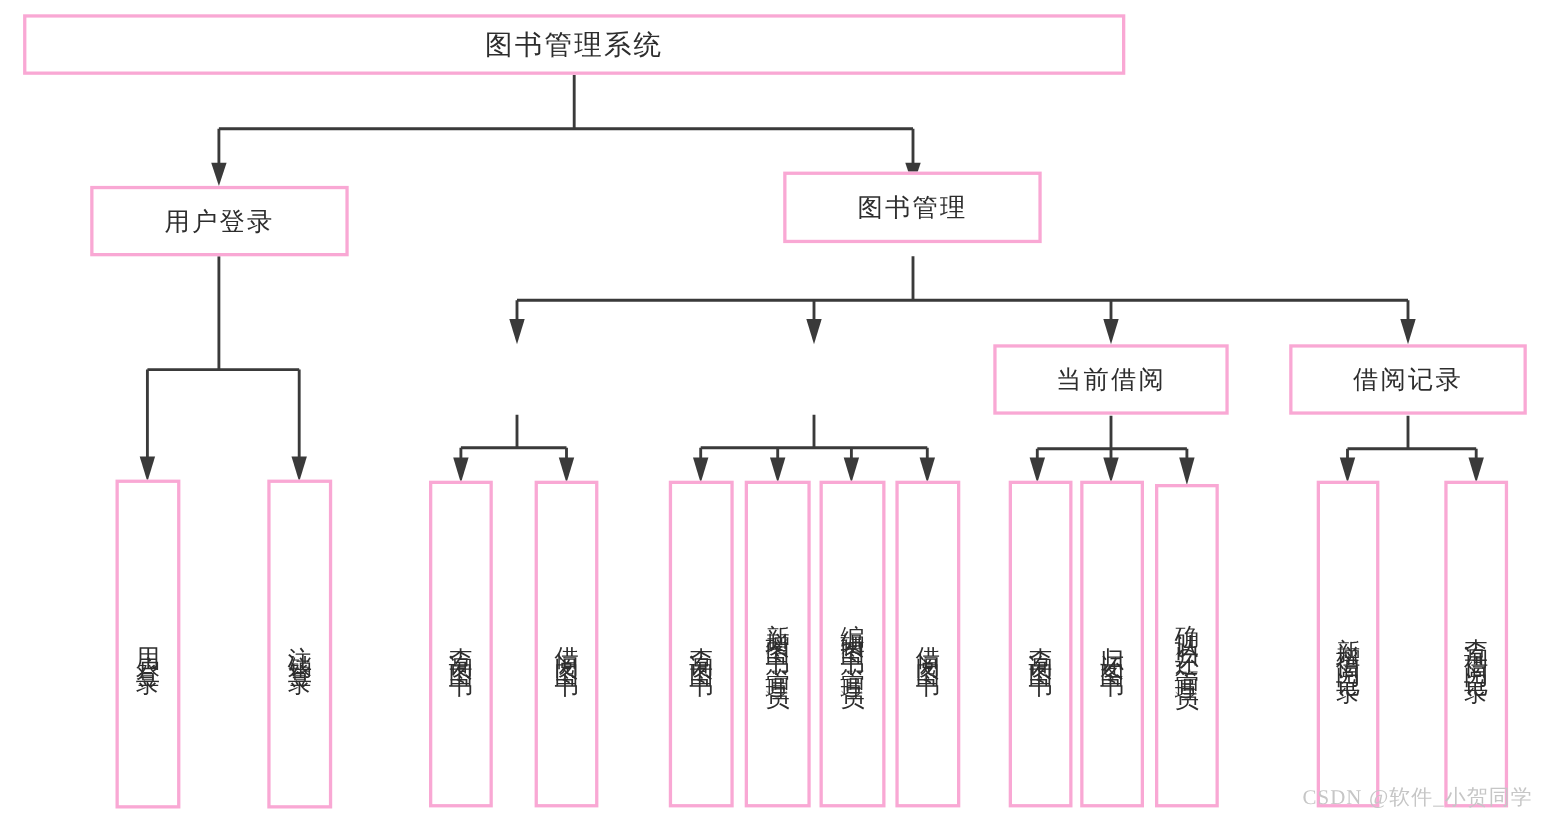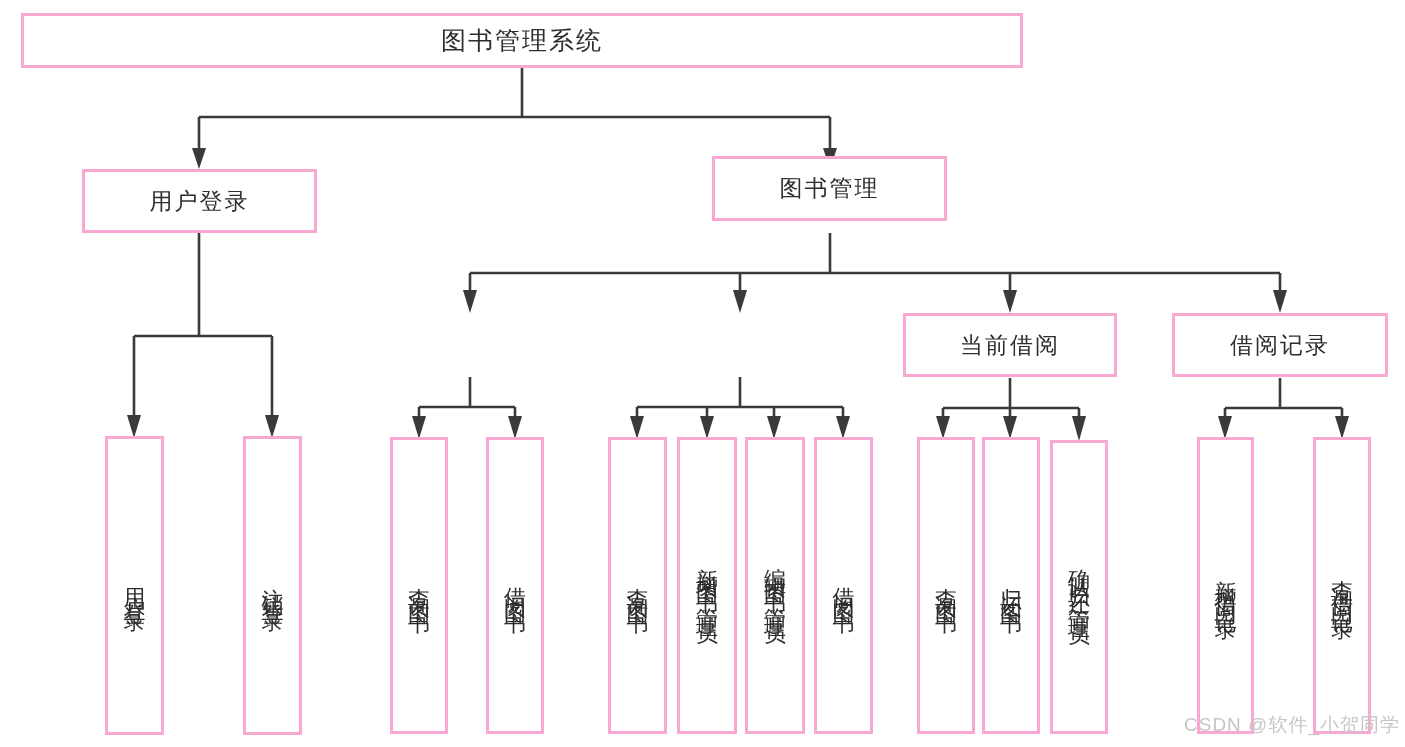--- a/index.html
+++ b/index.html
@@ -39,20 +39,21 @@
   }
   .watermark {
     position: absolute;
     left: 1184px;
     top: 712px;
     font-size: 19px;
     color: #c6c6c6;
     letter-spacing: 1px;
     z-index: 3;
     white-space: nowrap;
+    font-family: Liberation Serif, serif;
   }
 </style>
 </head>
 <body>
 
 <div class="stage">
 
   <svg class="connectors" width="1405" height="747" viewBox="0 0 1405 747">
 
     <g stroke="#3a3a3a" stroke-width="2.6" fill="#3a3a3a">

